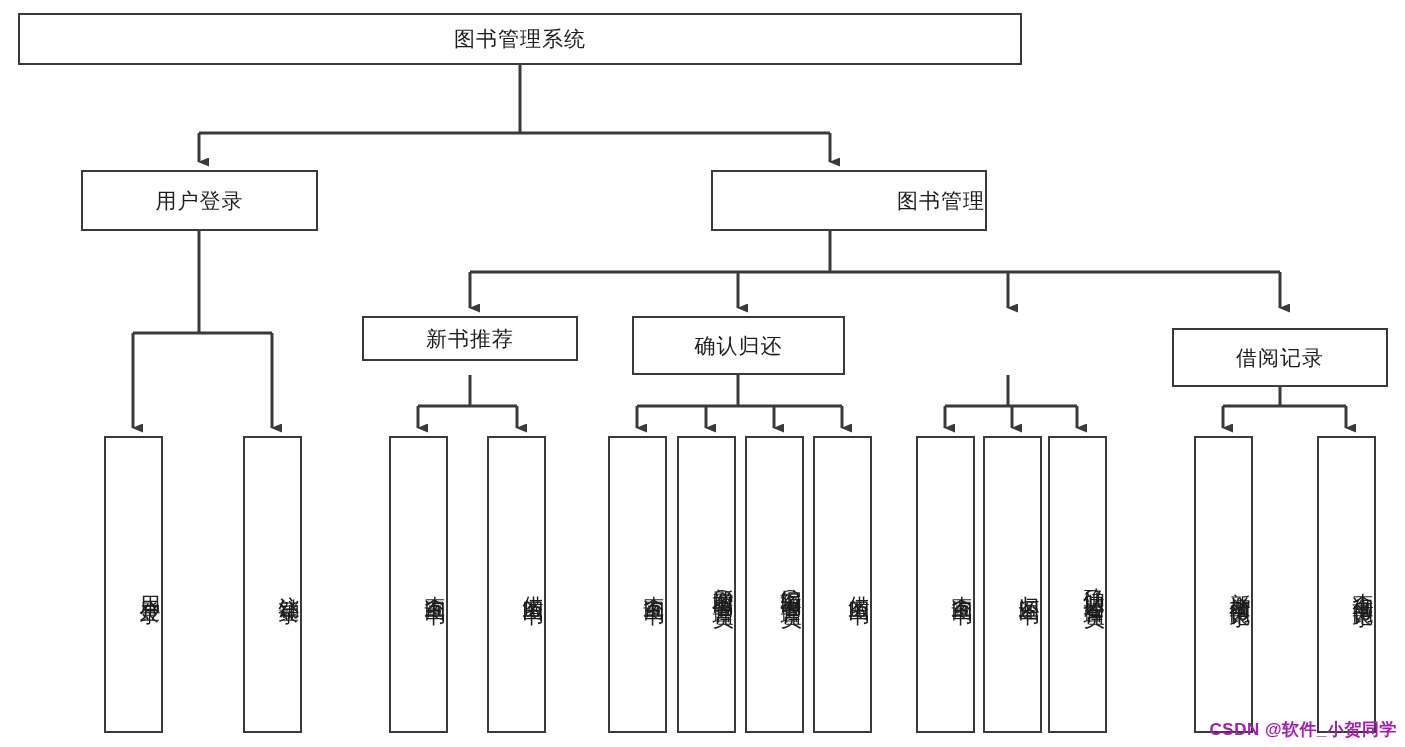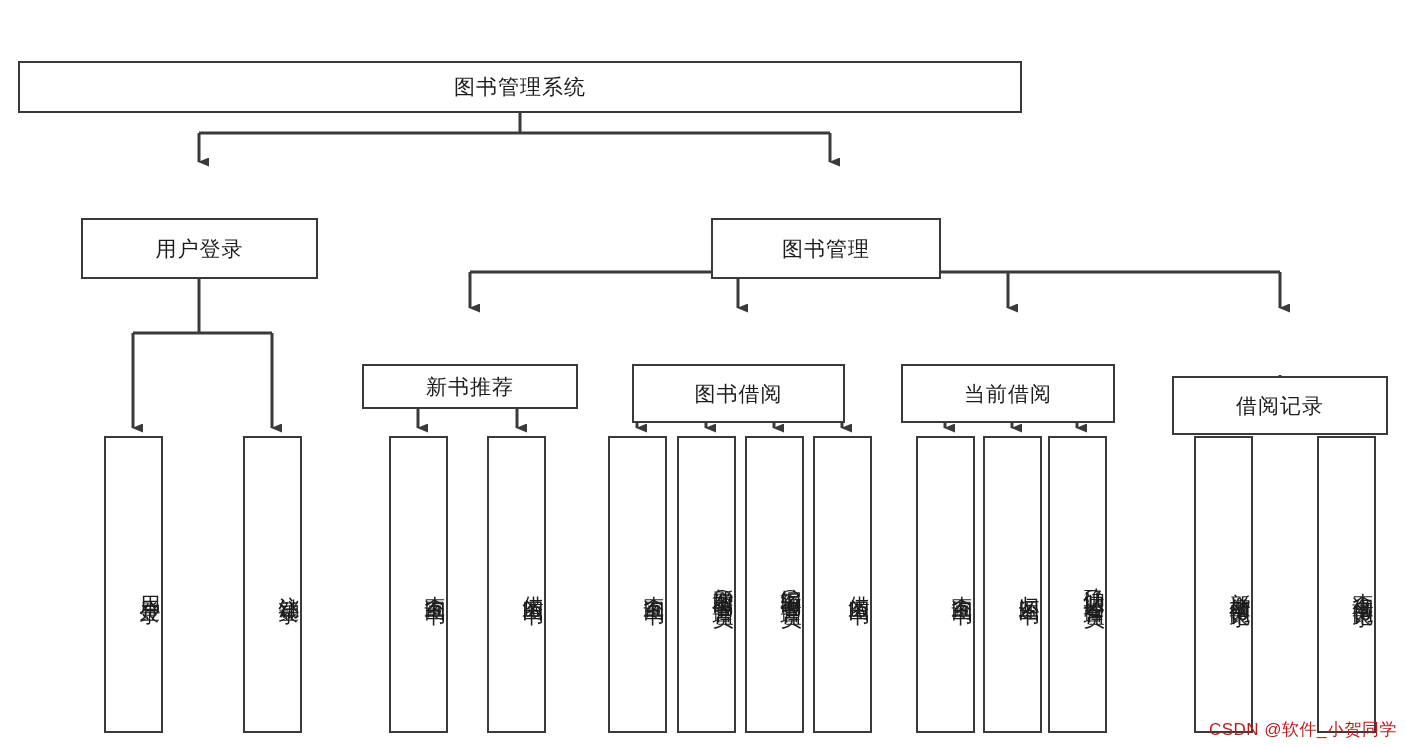--- a/index.html
+++ b/index.html
@@ -34,21 +34,20 @@
     display: flex;
     align-items: center;
     justify-content: center;
     color: #1c1c1c;
     z-index: 2;
   }
   .node.horizontal {
     font-size: 21px;
     letter-spacing: 1px;
     line-height: 1.2;
-    margin-top: 48px;
   }
   .node.vertical {
     font-size: 21px;
     writing-mode: vertical-rl;
     text-orientation: upright;
     letter-spacing: 3px;
     line-height: 1.05;
     padding: 6px 0;
     align-items: flex-start;
     justify-content: center;
@@ -57,24 +56,25 @@
     writing-mode: vertical-rl;
     text-orientation: upright;
     white-space: normal;
     display: block;
   }
   #watermark {
     position: absolute;
     right: 8px;
     bottom: 6px;
     font-size: 17px;
-    color: #b91c1c;
+    color: #a21caf;
     letter-spacing: 0.5px;
     z-index: 3;
     white-space: nowrap;
+    font-weight: bold;
   }
 </style>
 </head>
 <body>
 
 <div id="diagram-root">
 
   <svg id="edge-layer" viewBox="0 0 1405 747" width="1405" height="747" xmlns="http://www.w3.org/2000/svg">
     <defs>
       <marker id="arrowhead" markerWidth="9" markerHeight="11" refX="4.5" refY="10" orient="auto" markerUnits="userSpaceOnUse">
@@ -126,32 +126,29 @@
     </g>
   </svg>
 
   <div class="node horizontal" style="left:18px; top:13px; width:1004px; height:52px;">
     <span>图书管理系统</span>
   </div>
 
   <div class="node horizontal" style="left:81px; top:170px; width:237px; height:61px;">
     <span>用户登录</span>
   </div>
-  <div class="node horizontal" style="left:711px; top:170px; width:230px; height:61px;">
+  <div class="node horizontal" style="left:711px; top:170px; width:276px; height:61px;justify-content:flex-end;">
     <span>图书管理</span>
   </div>
 
   <div class="node horizontal" style="left:362px; top:316px; width:216px; height:45px;">
     <span>新书推荐</span>
   </div>
   <div class="node horizontal" style="left:632px; top:316px; width:213px; height:59px;">
-    <span>图书借阅</span>
-  </div>
-  <div class="node horizontal" style="left:901px; top:316px; width:214px; height:59px;">
-    <span>当前借阅</span>
+    <span>确认归还</span>
   </div>
   <div class="node horizontal" style="left:1172px; top:328px; width:216px; height:59px;">
     <span>借阅记录</span>
   </div>
 
   <div class="node vertical" style="left:104px; top:436px; width:59px; height:297px;">
     <span class="vlabel">用户登录</span>
   </div>
   <div class="node vertical" style="left:243px; top:436px; width:59px; height:297px;">
     <span class="vlabel">注销登录</span>

